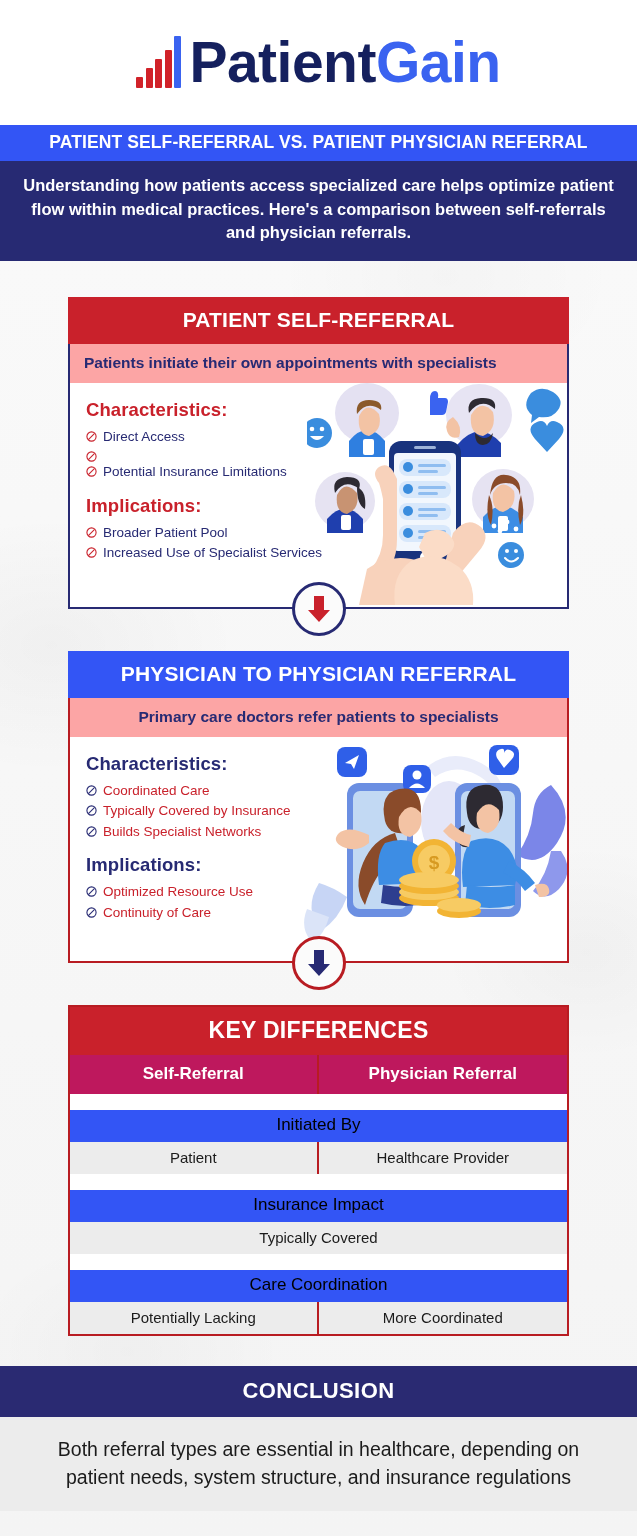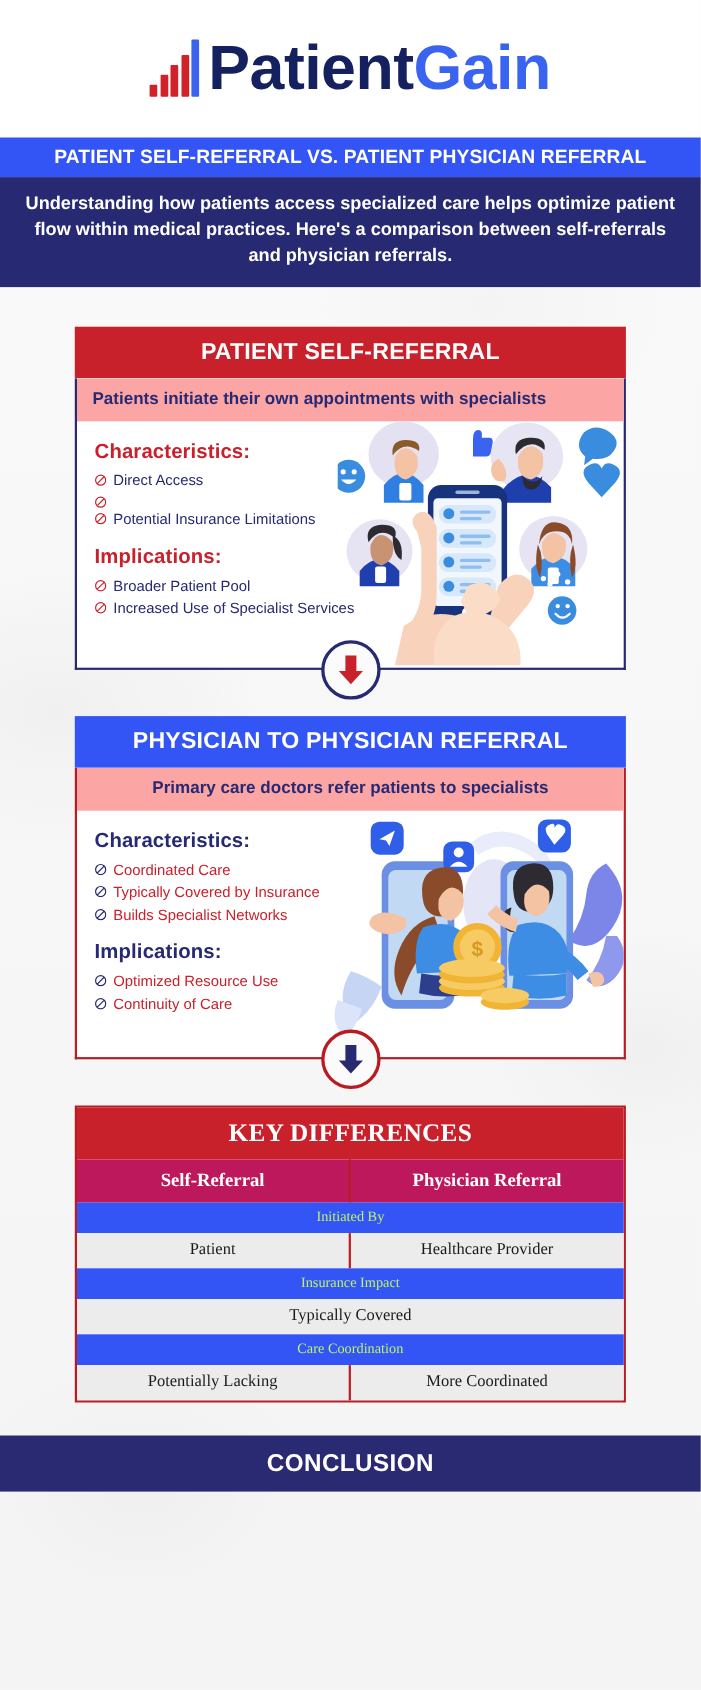--- a/index.html
+++ b/index.html
@@ -190,21 +190,20 @@
   .arrow-badge.red-ring  { border: 3px solid #b81c22; }
 
   
   .table-wrap { padding: 0 68px; }
   .kd-table {
     width: 501px;
     margin: 0 auto;
     border: 2px solid #b81c22;
     border-collapse: collapse;
     background: #ffffff;
-    font-family: Liberation Serif, serif;
   }
   .kd-title {
     background: #c9212b;
     color: #ffffff;
     text-align: center;
     font-size: 23px;
     font-weight: bold;
     letter-spacing: 0.3px;
     padding: 10px 6px 11px;
   }
@@ -218,24 +217,25 @@
   .kd-head {
     background: #be185d;
     color: #ffffff;
     font-weight: bold;
     font-size: 17px;
     padding: 9px 4px 10px;
   }
   .kd-head.left  { border-right: 2px solid #b81c22; }
   .kd-catrow {
     background: #3355f5;
-    color: #bef264;
-    text-align: center;
-    font-size: 13px;
+    color: #000000;
+    text-align: center;
+    font-size: 17px;
     padding: 5px 6px 7px;
+    margin-top: 16px;
   }
   .kd-valrow { background: #ececec; }
   .kd-valrow .kd-cell { color: #1b1b1b; }
   .kd-valrow .kd-cell.left { border-right: 2px solid #b81c22; }
 
   
   .conclusion-header {
     background: #2a2a72;
     color: #ffffff;
     text-align: center;
@@ -598,14 +598,15 @@
       <div class="kd-row kd-valrow">
         <div class="kd-cell left">Potentially Lacking</div>
         <div class="kd-cell">More Coordinated</div>
       </div>
     </div>
   </div>
 
   <div class="spacer-30"></div>
 
   <div class="conclusion-header">CONCLUSION</div>
+  <div class="conclusion-body">Both referral types are essential in healthcare, depending on patient needs, system structure, and insurance regulations</div>
 
 </div>
 
 </body></html>

